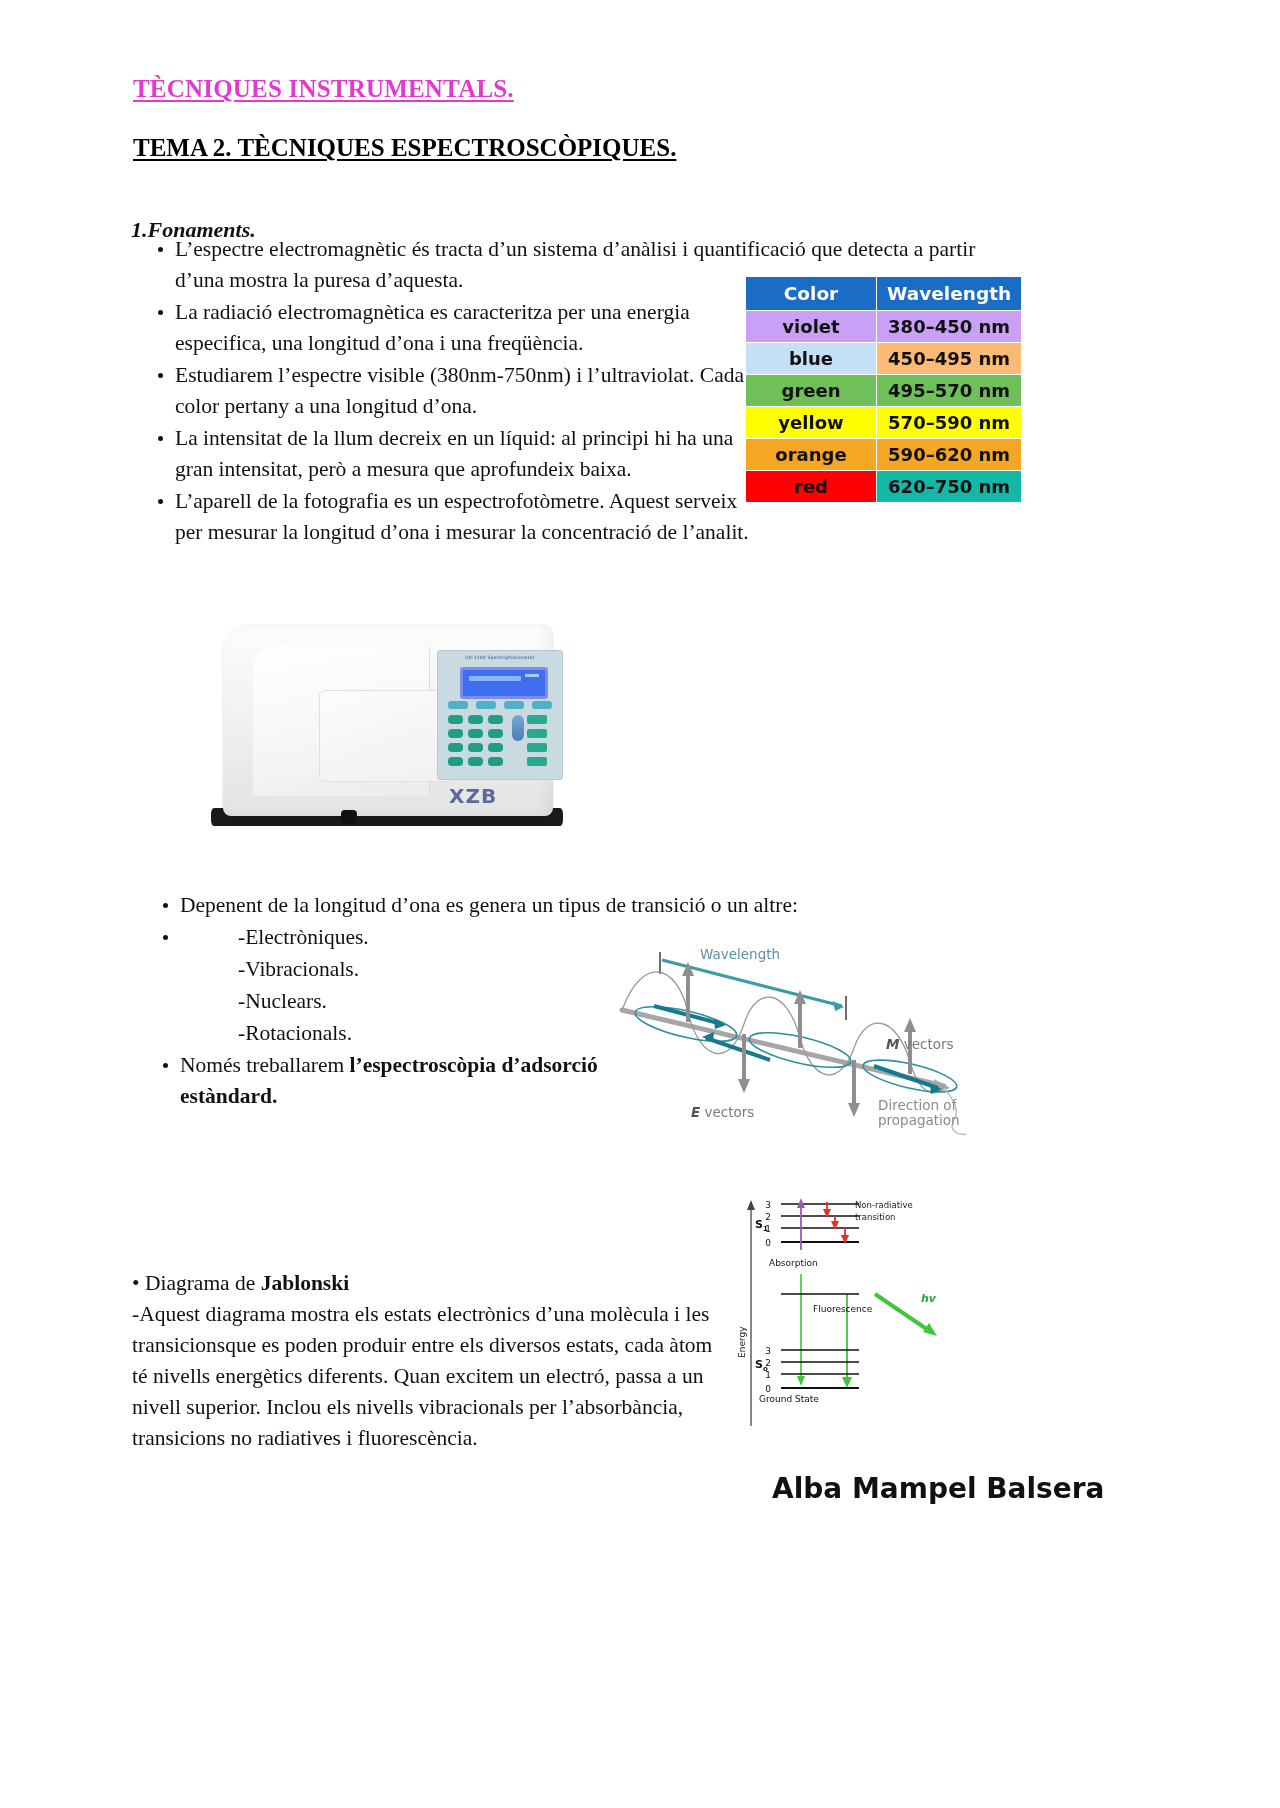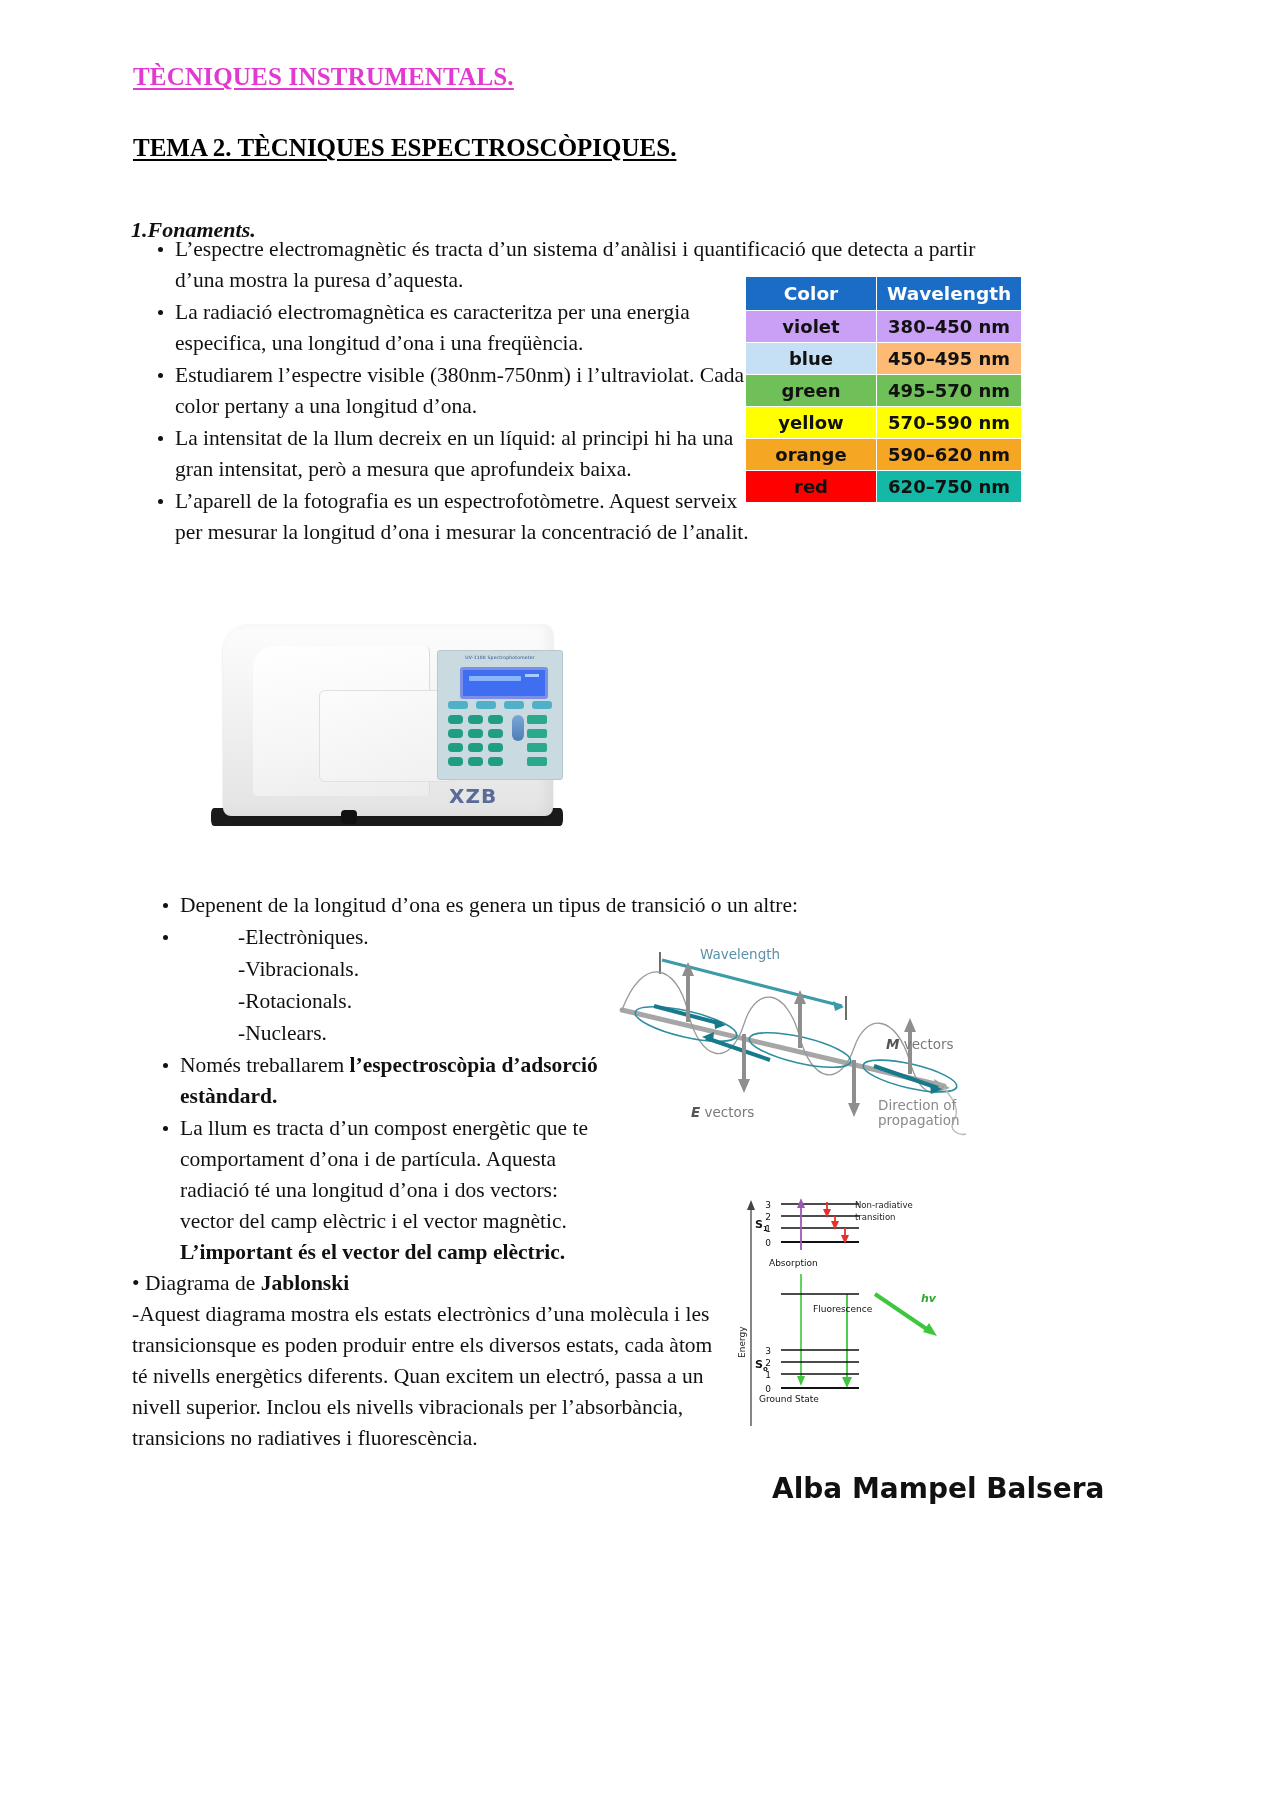--- a/index.html
+++ b/index.html
@@ -7,21 +7,21 @@
     width:1280px;height:1808px;
     background:#ffffff;
     font-family:"Liberation Serif", serif;
     color:#111;
     position:relative;
     overflow:hidden;
   }
   .page{position:relative;width:1280px;height:1808px;}
 
   .h-main{
-    position:absolute;left:133px;top:63px;
+    position:absolute;left:133px;top:75px;
     font-size:25px;font-weight:bold;letter-spacing:.2px;
     color:#e23ad0;text-decoration:underline;text-underline-offset:3px;
     font-family:"Liberation Serif", serif;
   }
   .h-sub{
     position:absolute;left:133px;top:134px;
     font-size:25px;font-weight:bold;
     color:#000;text-decoration:underline;text-underline-offset:3px;
   }
   .h-sec{
@@ -265,26 +265,25 @@
       <div class="sp-foot"></div>
     </div>
   </div>
 
   <ul class="bl blk2">
     <li>Depenent de la longitud d’ona es genera un tipus de transició o un altre:</li>
     <li style="padding-left:0">
       <ul class="sublist">
         <li>-Electròniques.</li>
         <li>-Vibracionals.</li>
+        <li>-Nuclears.</li>
         <li>-Rotacionals.</li>
-        <li>-Nuclears.</li>
       </ul>
     </li>
     <li class="narrow"><span>Només treballarem </span><b class="inl">l’espectroscòpia d’adsorció estàndard.</b></li>
-    <li class="narrow"><span>La llum es tracta d’un compost energètic que te comportament d’ona i de partícula. Aquesta radiació té una longitud d’ona i dos vectors: vector del camp elèctric i el vector magnètic. </span><b class="inl">L’important és el vector del camp elèctric.</b></li>
   </ul>
 
   <div class="wavefig">
     <svg width="370" height="215" viewBox="0 0 370 215">
 
       <line x1="46" y1="14" x2="46" y2="36" stroke="#6d6d6d" stroke-width="2"></line>
       <line x1="232" y1="58" x2="232" y2="82" stroke="#6d6d6d" stroke-width="2"></line>
       <line x1="48" y1="22" x2="228" y2="68" stroke="#3d9aa8" stroke-width="3.2"></line>
       <polygon points="230,69 219,63 221,73" fill="#3d9aa8"></polygon>
 

